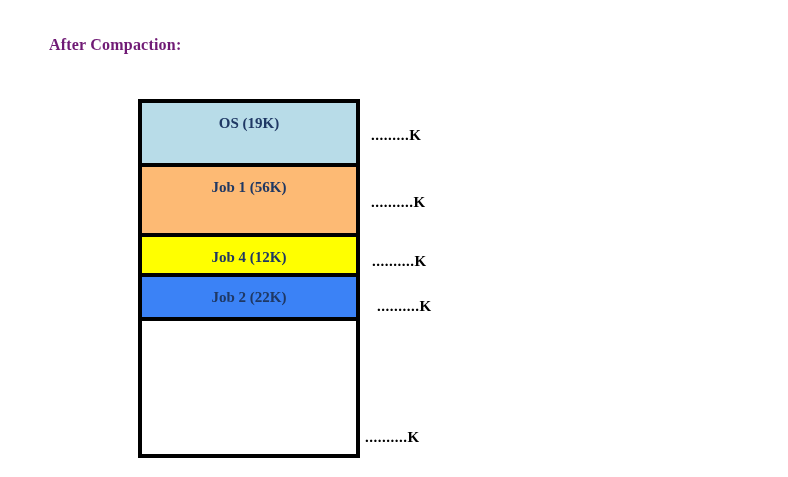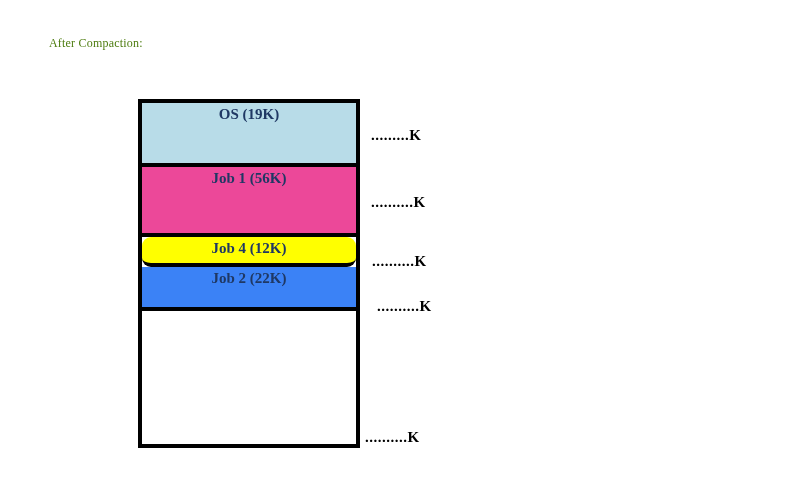--- a/index.html
+++ b/index.html
@@ -12,23 +12,23 @@
     background: #ffffff;
     font-family: "Liberation Serif", serif;
     overflow: hidden;
     position: relative;
   }
 
   #page-title {
     position: absolute;
     left: 49px;
     top: 36px;
-    font-size: 12px;
-    font-weight: normal;
-    color: #4d7c0f;
+    font-size: 16px;
+    font-weight: bold;
+    color: #701a75;
     letter-spacing: 0.2px;
     white-space: nowrap;
   }
 
   
   #memory-map {
     position: absolute;
     left: 138px;
     top: 99px;
     width: 222px;
@@ -47,21 +47,21 @@
   }
   .mem-block:last-child {
     border-bottom: none;
   }
 
   .mem-label {
     text-align: center;
     font-size: 15px;
     font-weight: bold;
     color: #1f3864;
-    padding-top: 3px;
+    padding-top: 12px;
     line-height: 1.15;
     white-space: nowrap;
     font-family: Liberation Serif, serif;
   }
 
   
   .addr-note {
     position: absolute;
     font-size: 15px;
     font-weight: bold;
@@ -76,24 +76,24 @@
 </style>
 </head>
 <body>
 
 <div id="page-title">After Compaction:</div>
 
 <div id="memory-map">
     <div class="mem-block" style="height: 64px; background: rgb(184, 220, 232);">
       <div class="mem-label">OS (19K)</div>
     </div>
-    <div class="mem-block" style="height: 70px; background: #ec4899;">
+    <div class="mem-block" style="height: 70px; background: #fdba74;">
       <div class="mem-label">Job 1 (56K)</div>
     </div>
-    <div class="mem-block" style="height: 30px; background: rgb(255, 255, 0); border-radius: 9px;">
+    <div class="mem-block" style="height: 40px; background: rgb(255, 255, 0);">
       <div class="mem-label">Job 4 (12K)</div>
     </div>
     <div class="mem-block" style="height: 44px; background: #3b82f6;">
       <div class="mem-label">Job 2 (22K)</div>
     </div>
     <div class="mem-block" style="height: 133px; background: rgb(255, 255, 255);">
       <div class="mem-label"></div>
     </div>
   </div>
 

